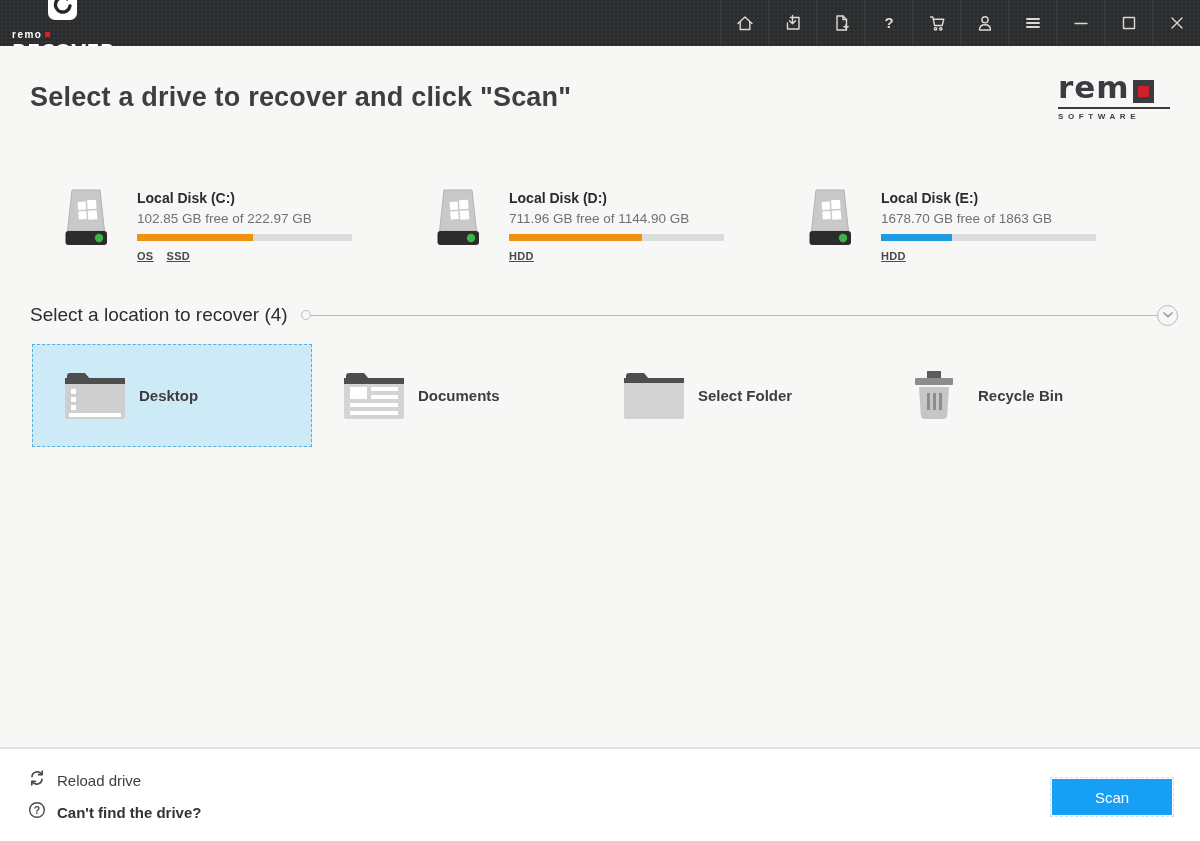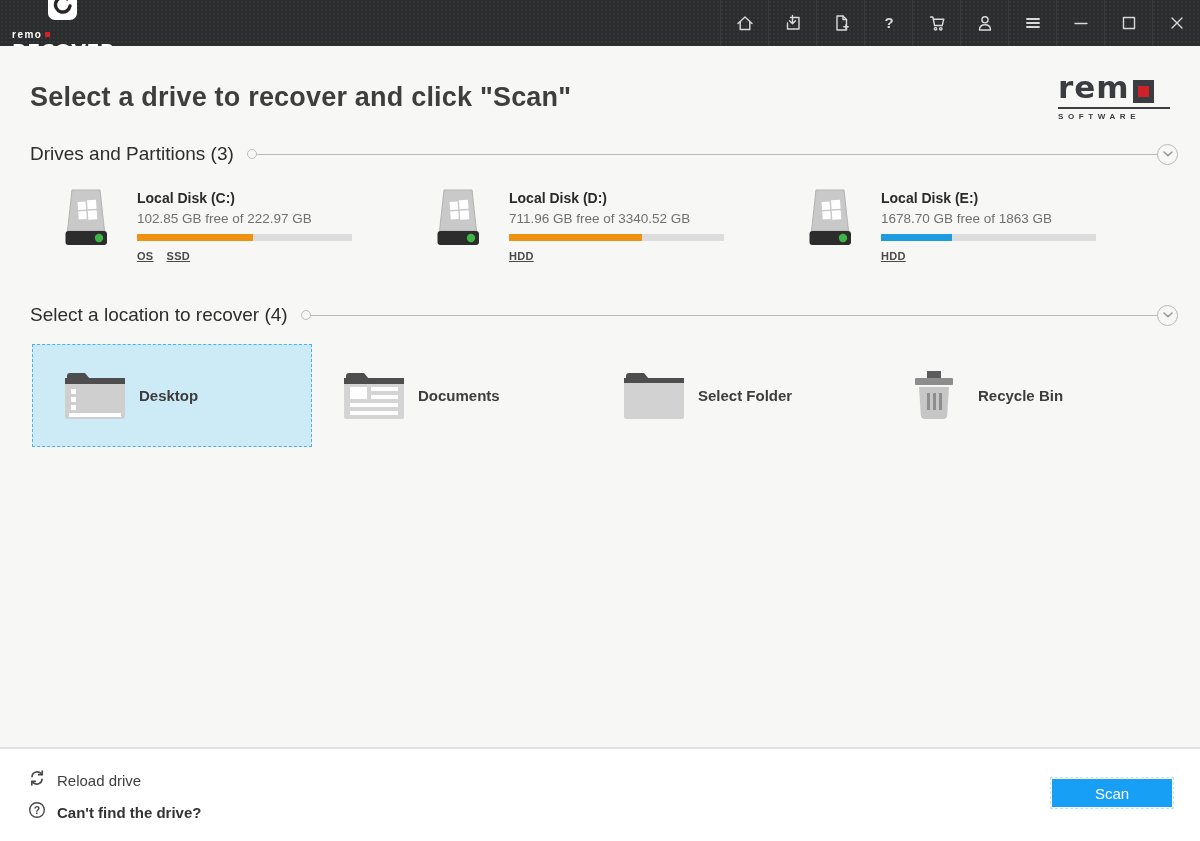--- a/index.html
+++ b/index.html
@@ -104,21 +104,21 @@
   .footer {
     position: absolute; left: 0; right: 0; bottom: 0; height: 94px;
     background: #ffffff; border-top: 2px solid #e3e3e3;
   }
   .footer-row { position: absolute; left: 28px; display: flex; align-items: center; gap: 11px; cursor: pointer; }
   #reload-row { top: 20px; }
   #help-row { top: 52px; }
   .reload-label { font-size: 15px; color: #3f3f3f; }
   .help-label { font-size: 15px; font-weight: 700; color: #333; }
   .scan-btn {
-    position: absolute; right: 28px; top: 30px; width: 120px; height: 28px;
+    position: absolute; right: 28px; top: 30px; width: 120px; height: 36px;
     background: #169ff4; color: #fff; font-size: 15px; border: none;
     font-family: "Liberation Sans", sans-serif; cursor: pointer;
     outline: 1px dashed #bfe2fa; outline-offset: 1px;
   }
 </style>
 </head>
 <body>
 
 <div class="window">
 
@@ -209,30 +209,20 @@
       <div class="brand-word">
           <span>rem</span>
           <span class="brand-o">
             <span class="brand-o-inner"></span>
           </span>
         </div>
       <div class="brand-line"></div>
       <div class="brand-sub">SOFTWARE</div>
     </div>
 
-    <div class="section-head" id="sec-drives">
-      <span class="section-label"><span>Drives and Partitions</span>&nbsp;<span>(3)</span></span>
-      <span class="conn-ring"></span>
-      <span class="conn-line"></span>
-      <span class="conn-chevron">
-        <svg width="10" height="6" viewBox="0 0 10 6">
-            <path d="M1 1 l4 3.6 l4 -3.6" stroke="#9a9a9a" stroke-width="1.6" fill="none" stroke-linecap="round"></path>
-          </svg>
-      </span>
-    </div>
 
     <div class="drives-row">
   <div class="drive">
     <span class="drive-icon">
       <svg width="56" height="62" viewBox="0 0 56 62">
         <path d="M14 2 h28 l4.5 41 h-37 z" fill="#c9c9c9" stroke="#b3b3b3" stroke-width="1"></path>
         <g transform="translate(19.5,13) rotate(-4)" fill="#ffffff">
           <rect x="0" y="1" width="8" height="8"></rect>
           <rect x="9.5" y="0" width="9" height="9"></rect>
           <rect x="0" y="10.5" width="8" height="8"></rect>
@@ -264,21 +254,21 @@
           <rect x="9.5" y="0" width="9" height="9"></rect>
           <rect x="0" y="10.5" width="8" height="8"></rect>
           <rect x="9.5" y="10.5" width="9" height="9"></rect>
         </g>
         <rect x="7.5" y="43" width="41.5" height="14" rx="3" fill="#2c2c2c"></rect>
         <circle cx="41" cy="50" r="4.2" fill="#3cb544"></circle>
       </svg>
     </span>
     <div class="drive-info">
       <div class="drive-name">Local Disk (D:)</div>
-      <div class="drive-free">711.96 GB free of 3340.52 GB</div>
+      <div class="drive-free">711.96 GB free of 1144.90 GB</div>
       <div class="drive-bar">
         <div class="drive-bar-fill" style="width: 62%; background: rgb(239, 146, 17);"></div>
       </div>
       <div class="drive-tags">
               <span class="drive-tag">HDD</span>
             </div>
     </div>
   </div>
 
   <div class="drive">

